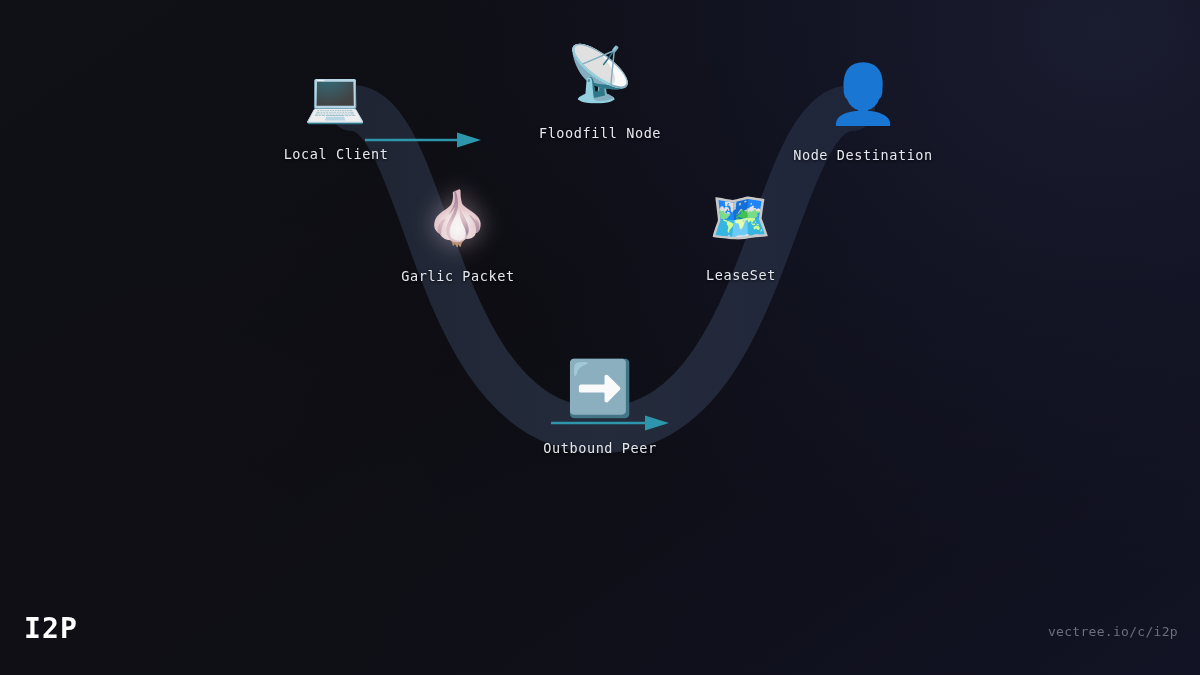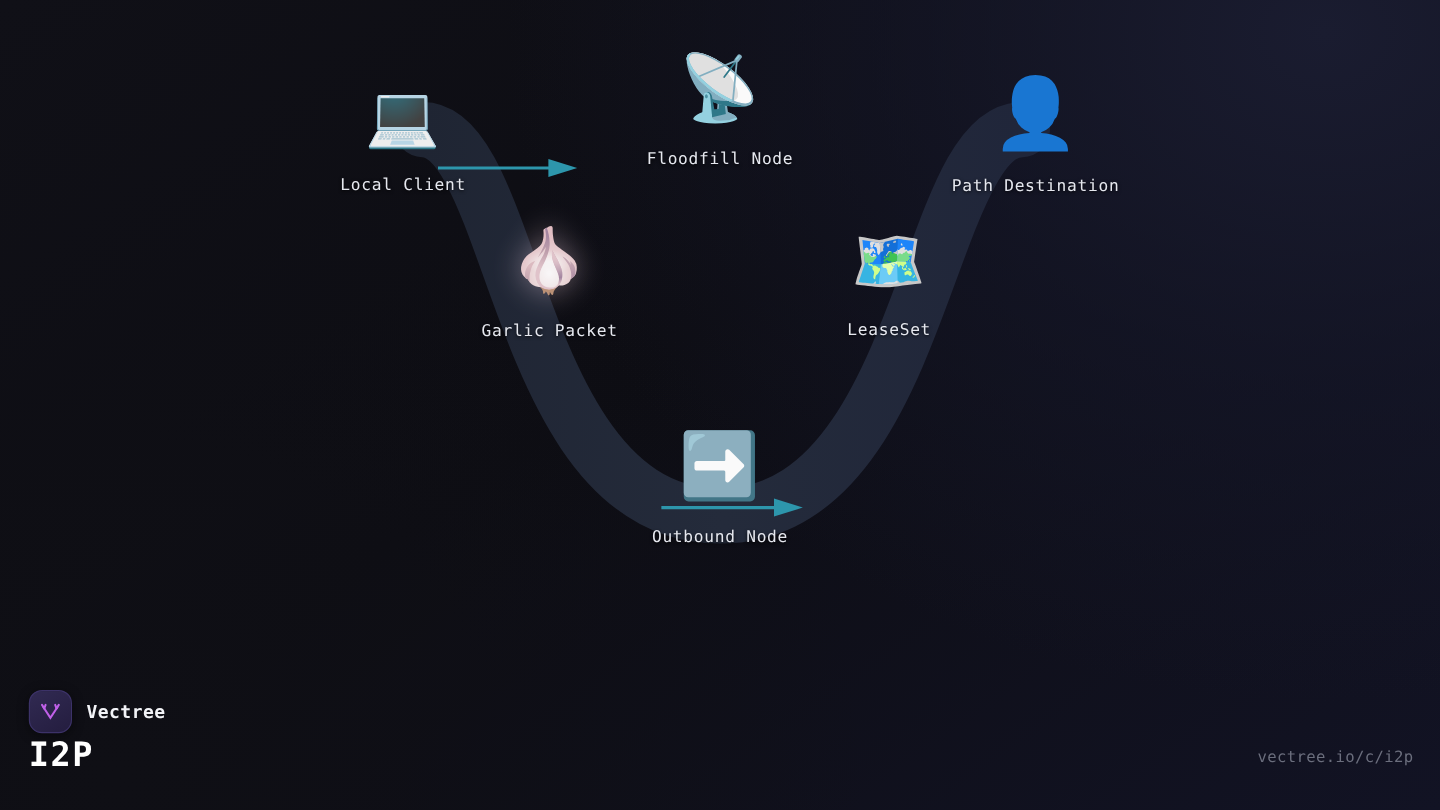--- a/index.html
+++ b/index.html
@@ -137,59 +137,45 @@
     <div class="caption">Local Client</div>
   </div>
 
   <div class="node" id="node-floodfill">
     <div class="glyph">📡</div>
     <div class="caption">Floodfill Node</div>
   </div>
 
   <div class="node" id="node-peer">
     <div class="glyph">👤</div>
-    <div class="caption">Path Destination</div>
+    <div class="caption">Node Destination</div>
   </div>
 
   <div class="node" id="node-garlic">
     <div class="glyph">🧄</div>
     <div class="caption">Garlic Packet</div>
   </div>
 
   <div class="node" id="node-leaseset">
     <div class="glyph">🗺️</div>
     <div class="caption">LeaseSet</div>
   </div>
 
   <div class="node" id="node-outbound">
     <div class="glyph">➡️</div>
-    <div class="caption">Outbound Node</div>
+    <div class="caption">Outbound Peer</div>
   </div>
 
   <svg class="flow-arrow" id="arrow-client" width="118" height="18" viewBox="0 0 118 18">
     <line x1="0" y1="9" x2="96" y2="9" stroke="#2d96ac" stroke-width="2.6"></line>
     <polygon points="92,1.5 116,9 92,16.5" fill="#2d96ac"></polygon>
   </svg>
 
   <svg class="flow-arrow" id="arrow-outbound" width="120" height="18" viewBox="0 0 120 18">
     <line x1="0" y1="9" x2="98" y2="9" stroke="#2d96ac" stroke-width="2.6"></line>
     <polygon points="94,1.5 118,9 94,16.5" fill="#2d96ac"></polygon>
   </svg>
 
-  <div id="brand">
-    <div id="brand-mark">
-      <svg width="20" height="20" viewBox="0 0 20 20">
-        <g stroke="#c060e8" stroke-width="1.7" fill="none" stroke-linecap="round">
-          <path d="M4.2 6.4 L10 15.2 L15.8 6.4"></path>
-          <path d="M3.0 4.4 L4.9 7.3"></path>
-          <path d="M6.0 4.4 L4.9 7.3"></path>
-          <path d="M14.0 4.4 L15.1 7.3"></path>
-          <path d="M17.0 4.4 L15.1 7.3"></path>
-        </g>
-      </svg>
-    </div>
-    <div id="brand-name">Vectree</div>
-  </div>
 
   <div id="page-title">I2P</div>
   <div id="source-url">vectree.io/c/i2p</div>
 
 </div>
 
 </body></html>

